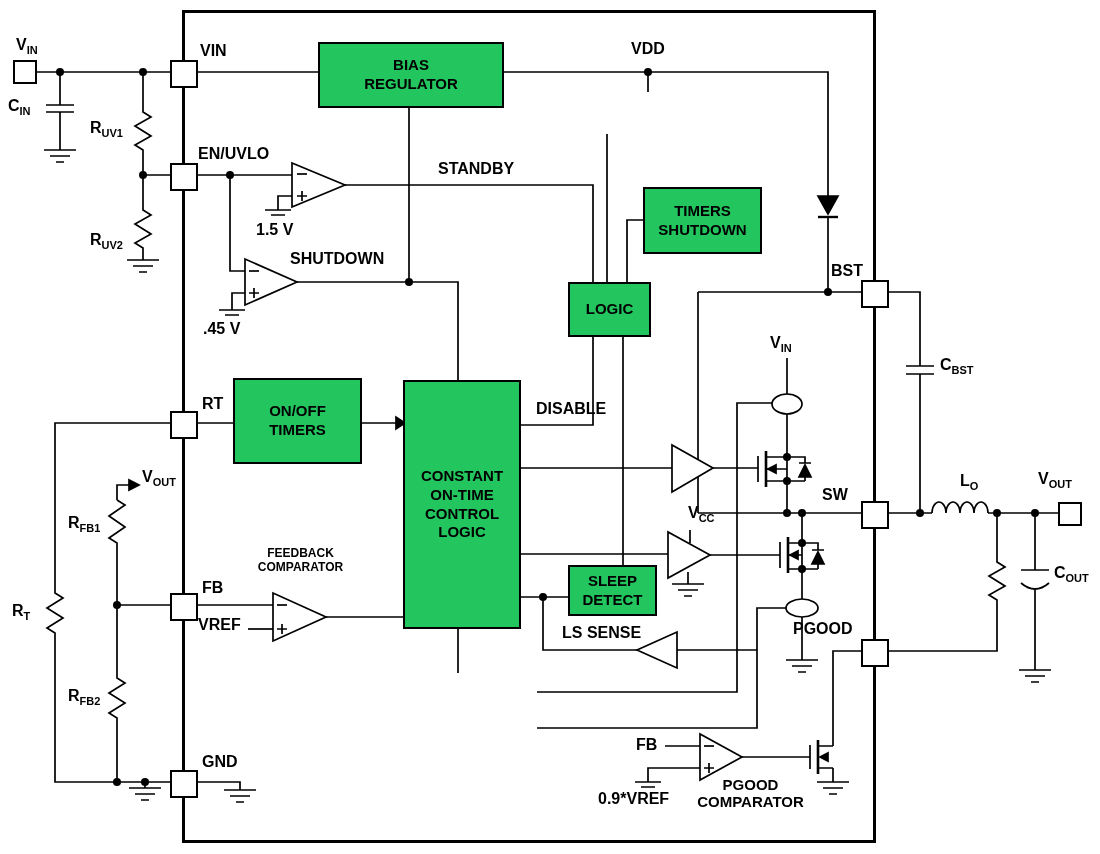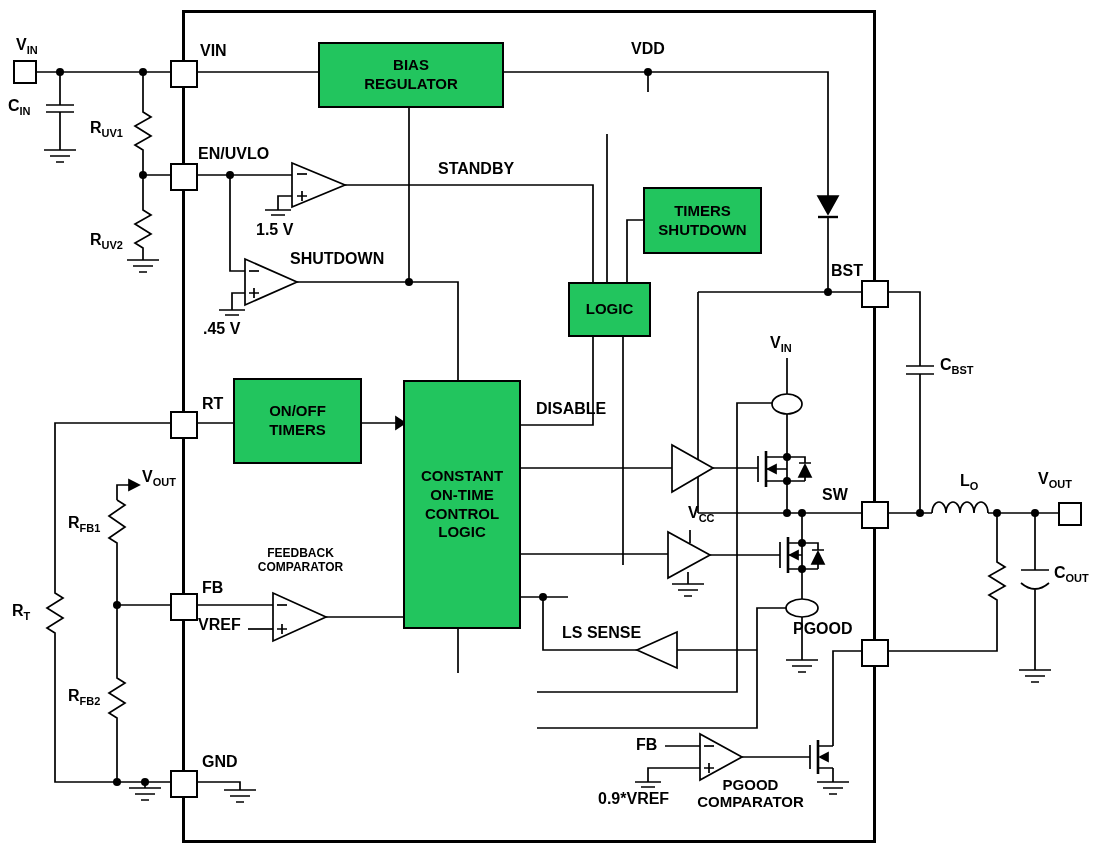--- a/index.html
+++ b/index.html
@@ -228,20 +228,22 @@
 REGULATOR</div>
   <div class="blk" style="left:643px;top:187px;width:115px;height:63px;">TIMERS
 SHUTDOWN</div>
   <div class="blk" style="left:568px;top:282px;width:79px;height:51px;">LOGIC</div>
   <div class="blk" style="left:233px;top:378px;width:125px;height:82px;">ON/OFF
 TIMERS</div>
   <div class="blk" style="left:403px;top:380px;width:114px;height:245px;">CONSTANT
 ON-TIME
 CONTROL
 LOGIC</div>
+  <div class="blk" style="left:568px;top:565px;width:85px;height:47px;">SLEEP
+DETECT</div>
 
   <div class="pin" style="left:170px;top:60px;"></div>
   <div class="pin" style="left:170px;top:163px;"></div>
   <div class="pin" style="left:170px;top:411px;"></div>
   <div class="pin" style="left:170px;top:593px;"></div>
   <div class="pin" style="left:170px;top:770px;"></div>
   <div class="pin" style="left:861px;top:280px;"></div>
   <div class="pin" style="left:861px;top:501px;"></div>
   <div class="pin" style="left:861px;top:639px;"></div>
 

